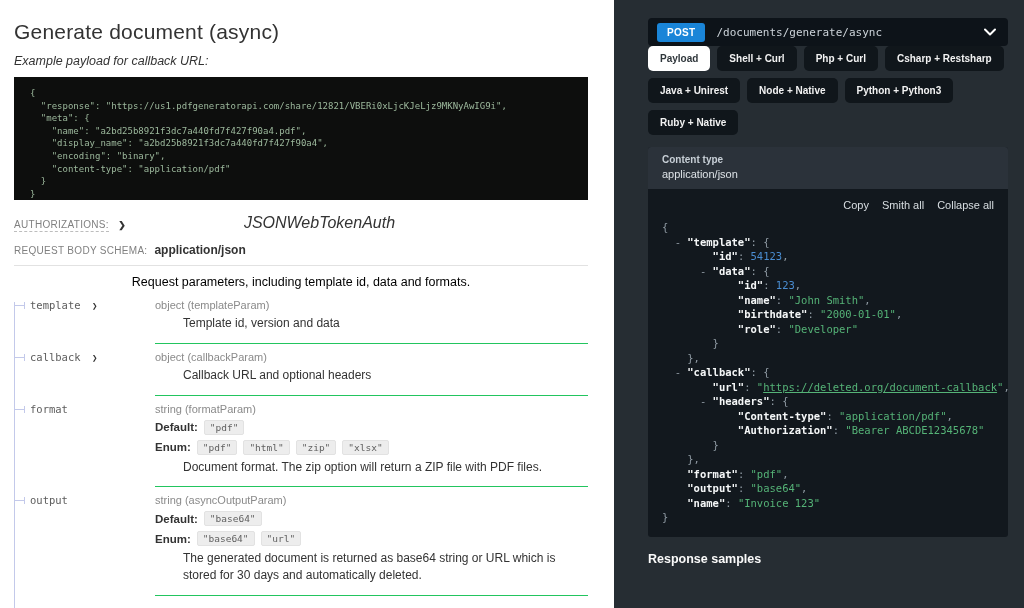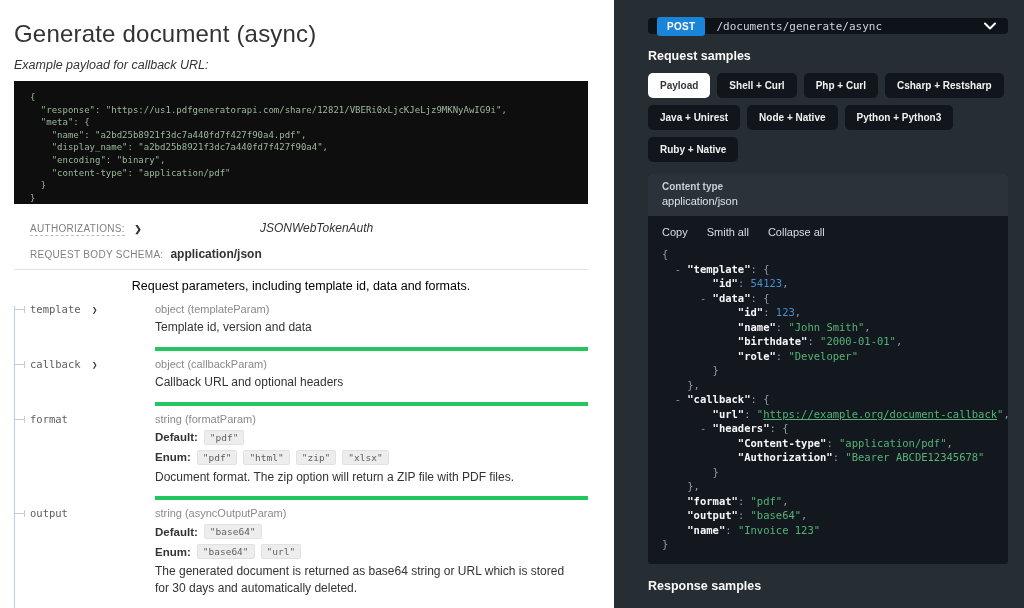--- a/index.html
+++ b/index.html
@@ -1,64 +1,64 @@
 <!DOCTYPE html>
 <html><head>
 <meta charset="utf-8">
 <style>
   * { box-sizing: border-box; margin: 0; padding: 0; }
   html,body { width:1024px; height:608px; overflow:hidden; }
   body { font-family:"Liberation Sans", sans-serif; display:flex; background:#fff; }
 
   
   .left-pane { flex:0 0 614px; background:#ffffff; padding:0 26px 0 14px; overflow:hidden; }
-  .page-title { margin-top:20px; font-size:24px; font-weight:400; color:#333333; letter-spacing:.2px; }
+  .page-title { margin-top:20px; font-size:21px; font-weight:400; color:#333333; letter-spacing:.2px; }
   .endpoint-desc { margin-top:13px; font-size:12.5px; line-height:1.5; color:#333; max-width:562px; }
   .example-caption { display:block; margin-top:10px; font-size:12.5px; font-style:italic; color:#333; font-weight:700; font-weight:400; }
   .callback-sample { margin-top:9px; background:#0d0e0d; color:#9cb89c; font-family:"DejaVu Sans Mono", monospace;
     font-size:9px; line-height:12.6px; padding:10px 16px; white-space:pre; overflow:hidden; height:123px; }
   .kv-row { display:flex; align-items:baseline; }
   .auth-row { margin-top:14px; }
   .schema-row { margin-top:11px; }
-  .small-label { font-size:10px; color:#808080; letter-spacing:.3px;margin-left:16px; }
+  .small-label { font-size:10px; color:#808080; letter-spacing:.3px; }
   .dashed { border-bottom:1px dashed #bdbdbd; padding-bottom:1px; }
   .chev-right { font-size:9px; color:#333; font-weight:700; margin-left:5px; }
-  .auth-value { font-size:12px; font-style:italic; color:#333; margin-left:118px; }
+  .auth-value { font-size:16px; font-style:italic; color:#333; margin-left:118px; }
   .schema-value { font-size:12px; font-weight:700; color:#333; margin-left:7px; }
   .full-rule { border:none; border-top:1px solid #e2e2e2; margin-top:8px; }
   .params-intro { margin-top:9px; font-size:12.5px; color:#000000;text-align:center; }
 
   .params { position:relative; margin-top:3px; }
   .params::before { content:""; position:absolute; left:0; top:10px; bottom:-40px; width:1px; background:#c3c9ea; }
   .param-row { display:flex; position:relative; }
   .param-row::before { content:""; position:absolute; left:1px; top:13px; width:9px; height:1px; background:#c3c9ea; }
   .param-row::after  { content:""; position:absolute; left:10px; top:10px; width:1px; height:7px; background:#c3c9ea; }
   .param-name { width:141px; padding:7px 4px 0 16px; font-family:"DejaVu Sans Mono", monospace; font-size:10.5px; color:#5c5c5c; }
-  .param-main { flex:1; border-bottom:4px solid #22c55e; padding:7px 0 11px; }
+  .param-main { flex:1; border-bottom:1px solid #22c55e; padding:7px 0 11px; }
   .param-type { font-size:11px; color:#8a8a8a; }
-  .param-desc { margin-top:4px; font-size:12px; color:#333; line-height:1.4; max-width:420px; }
+  .param-desc { margin-top:4px; font-size:12px; color:#333; line-height:1.4; max-width:420px;margin-left:28px; }
   .def-row { margin-top:5px; font-size:11.5px; color:#333; display:flex; align-items:center; flex-wrap:wrap; gap:6px; }
   .def-label { font-weight:700; }
   .chip { font-family:"DejaVu Sans Mono", monospace; font-size:9.5px; color:#616161; background:#ededed; border:1px solid #e2e2e2; border-radius:2px; padding:1px 5px; }
 
   
   .right-pane { flex:1; background:#262d33; padding:18px 16px 0 34px; overflow:hidden; }
-  .endpoint-bar { height:16px; background:#0d1319; border-radius:4px; display:flex; align-items:center; padding:0 12px 0 9px; cursor:pointer; }
+  .endpoint-bar { height:28px; background:#0d1319; border-radius:4px; display:flex; align-items:center; padding:0 12px 0 9px; cursor:pointer; }
   .method-badge { background:#1a85d8; color:#fff; font-size:10px; font-weight:700; letter-spacing:.3px; border-radius:3px; padding:4px 10px; }
   .endpoint-path { margin-left:11px; font-family:"DejaVu Sans Mono", monospace; font-size:11px; color:#ccd3d9; }
   .bar-chevron { margin-left:auto; width:12px; height:8px; }
   .panel-heading { margin:15px 0 10px; font-size:12.5px; font-weight:700; color:#fafafa; }
   .tab-row { display:flex; flex-wrap:wrap; gap:7px 7px; }
   .tab { background:#10161b; color:#f2f2f2; font-size:10px; font-weight:700; border-radius:5px; padding:7px 12px; cursor:pointer; white-space:nowrap; }
   .tab.active { background:#ffffff; color:#2f363b; }
   .code-panel { margin-top:12px; background:#12181e; border-radius:3px; padding-bottom:12px; overflow:hidden; }
   .ct-strip { background:#2b323a; padding:7px 14px 9px; cursor:pointer; }
   .ct-label { font-size:10px; font-weight:700; color:#c7cfd6; }
   .ct-value { margin-top:3px; font-size:11px; color:#dde2e6; }
-  .code-actions { display:flex; gap:19px; padding:10px 14px 7px; }
+  .code-actions { display:flex; justify-content:flex-end; gap:13px; padding:10px 14px 7px; }
   .code-action { font-size:11px; color:#d8dee2; cursor:pointer; }
   .code-block { padding:2px 14px 0; font-family:"DejaVu Sans Mono", monospace; font-size:10.5px; line-height:14.5px; }
   .code-line { white-space:pre; }
   .tok-p { color:#8f9aa3; }
   .tok-d { color:#8f9aa3; }
   .tok-k { color:#f5f7f8; font-weight:700; }
   .tok-n { color:#4a8dd2; }
   .tok-s { color:#55b377; }
   .tok-l { color:#55b377; text-decoration:underline; cursor:pointer; }
 </style>
@@ -164,21 +164,20 @@
 <div class="right-pane">
 
   <div class="endpoint-bar">
     <span class="method-badge">POST</span>
     <span class="endpoint-path">/documents/generate/async</span>
     <svg class="bar-chevron" viewBox="0 0 12 8">
       <polyline points="1,1.5 6,6.5 11,1.5" fill="none" stroke="#ffffff" stroke-width="2" stroke-linecap="round" stroke-linejoin="round"></polyline>
     </svg>
   </div>
 
-  <h3 class="panel-heading">Request samples</h3>
 
   <div class="tab-row">
     <span class="tab active">Payload</span>
     <span class="tab">Shell + Curl</span>
     <span class="tab">Php + Curl</span>
     <span class="tab">Csharp + Restsharp</span>
     <span class="tab">Java + Unirest</span>
     <span class="tab">Node + Native</span>
     <span class="tab">Python + Python3</span>
     <span class="tab">Ruby + Native</span>
@@ -199,21 +198,21 @@
         <div class="code-line"><span class="tok-d">  - </span><span class="tok-k">"template"</span><span class="tok-p">: {</span></div>
         <div class="code-line"><span class="tok-p">        </span><span class="tok-k">"id"</span><span class="tok-p">: </span><span class="tok-n">54123</span><span class="tok-p">,</span></div>
         <div class="code-line"><span class="tok-d">      - </span><span class="tok-k">"data"</span><span class="tok-p">: {</span></div>
         <div class="code-line"><span class="tok-p">            </span><span class="tok-k">"id"</span><span class="tok-p">: </span><span class="tok-n">123</span><span class="tok-p">,</span></div>
         <div class="code-line"><span class="tok-p">            </span><span class="tok-k">"name"</span><span class="tok-p">: </span><span class="tok-s">"John Smith"</span><span class="tok-p">,</span></div>
         <div class="code-line"><span class="tok-p">            </span><span class="tok-k">"birthdate"</span><span class="tok-p">: </span><span class="tok-s">"2000-01-01"</span><span class="tok-p">,</span></div>
         <div class="code-line"><span class="tok-p">            </span><span class="tok-k">"role"</span><span class="tok-p">: </span><span class="tok-s">"Developer"</span></div>
         <div class="code-line"><span class="tok-p">        }</span></div>
         <div class="code-line"><span class="tok-p">    },</span></div>
         <div class="code-line"><span class="tok-d">  - </span><span class="tok-k">"callback"</span><span class="tok-p">: {</span></div>
-        <div class="code-line"><span class="tok-p">        </span><span class="tok-k">"url"</span><span class="tok-p">: </span><span class="tok-s">"</span><span class="tok-l">https://example.org/document-callback</span><span class="tok-s">"</span><span class="tok-p">,</span></div>
+        <div class="code-line"><span class="tok-p">        </span><span class="tok-k">"url"</span><span class="tok-p">: </span><span class="tok-s">"</span><span class="tok-l">https://deleted.org/document-callback</span><span class="tok-s">"</span><span class="tok-p">,</span></div>
         <div class="code-line"><span class="tok-d">      - </span><span class="tok-k">"headers"</span><span class="tok-p">: {</span></div>
         <div class="code-line"><span class="tok-p">            </span><span class="tok-k">"Content-type"</span><span class="tok-p">: </span><span class="tok-s">"application/pdf"</span><span class="tok-p">,</span></div>
         <div class="code-line"><span class="tok-p">            </span><span class="tok-k">"Authorization"</span><span class="tok-p">: </span><span class="tok-s">"Bearer ABCDE12345678"</span></div>
         <div class="code-line"><span class="tok-p">        }</span></div>
         <div class="code-line"><span class="tok-p">    },</span></div>
         <div class="code-line"><span class="tok-p">    </span><span class="tok-k">"format"</span><span class="tok-p">: </span><span class="tok-s">"pdf"</span><span class="tok-p">,</span></div>
         <div class="code-line"><span class="tok-p">    </span><span class="tok-k">"output"</span><span class="tok-p">: </span><span class="tok-s">"base64"</span><span class="tok-p">,</span></div>
         <div class="code-line"><span class="tok-p">    </span><span class="tok-k">"name"</span><span class="tok-p">: </span><span class="tok-s">"Invoice 123"</span></div>
         <div class="code-line"><span class="tok-p">}</span></div>
       </div>

